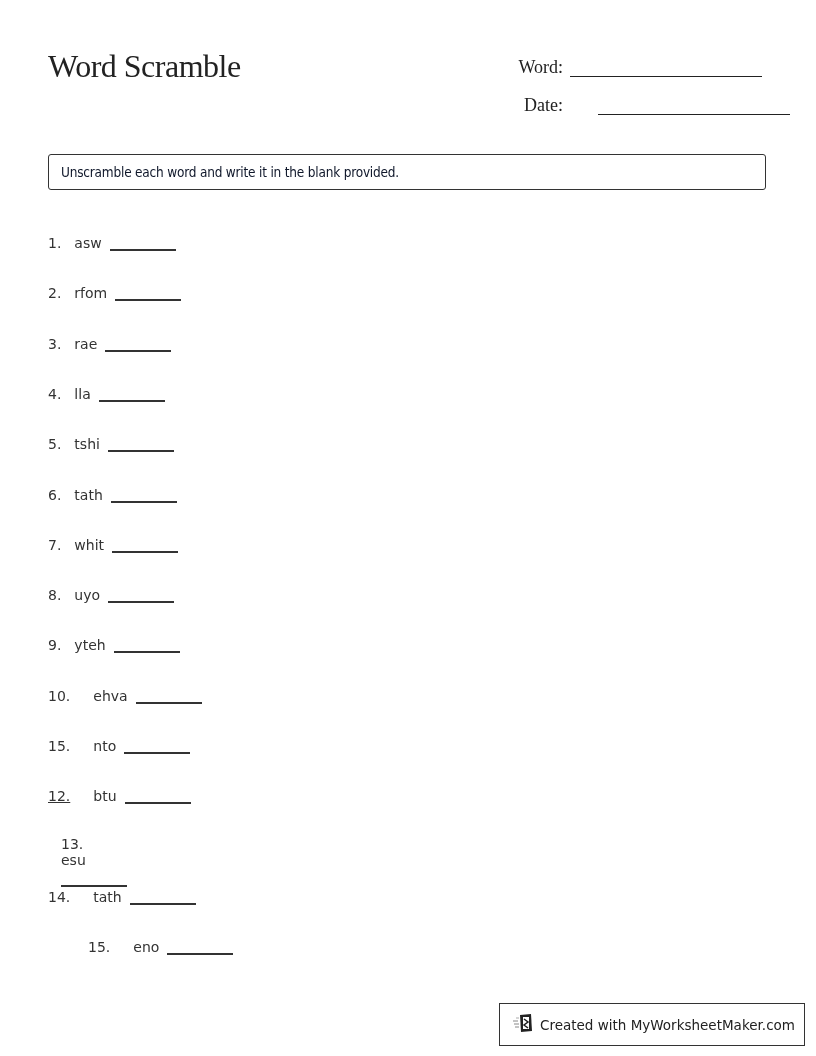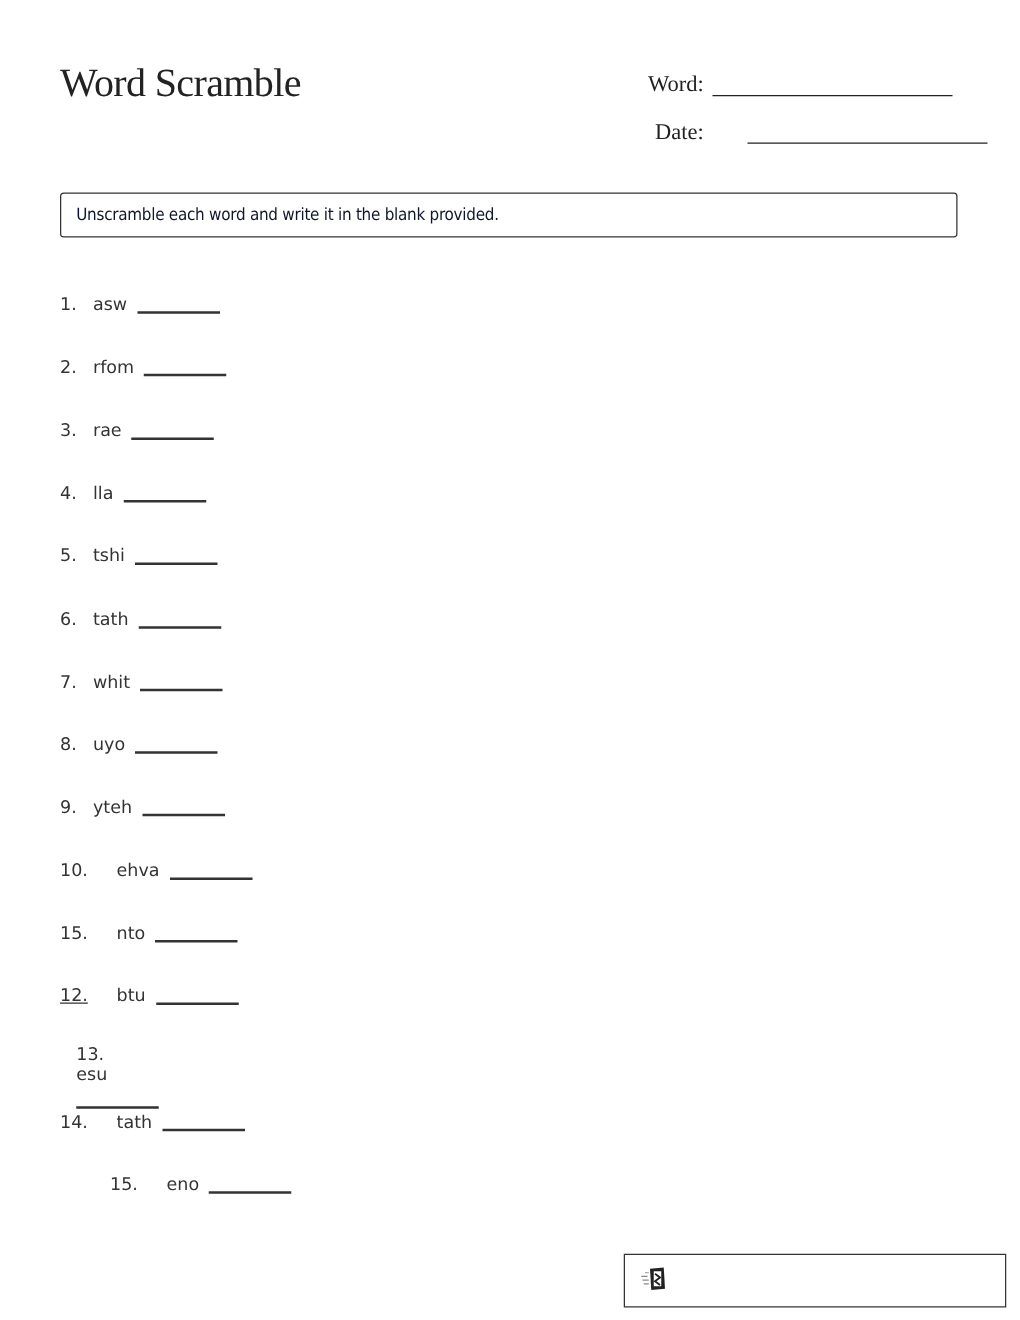--- a/index.html
+++ b/index.html
@@ -146,13 +146,14 @@
     <svg width="22" height="20" viewBox="0 0 22 20">
       <line x1="1" y1="8" x2="6" y2="8" stroke="#888" stroke-width="1"></line>
       <line x1="2" y1="11" x2="7" y2="11" stroke="#888" stroke-width="1"></line>
       <line x1="3" y1="14" x2="7" y2="14" stroke="#888" stroke-width="1"></line>
       <line x1="4" y1="5" x2="7" y2="5" stroke="#aaa" stroke-width="1"></line>
       <path d="M8 2 L19 1 L20 18 L9 19 Z" fill="#222"></path>
       <path d="M11 4 L17 4 L17 16 L11 16 Z" fill="#fff"></path>
       <path d="M12 6 L16 9 L12 12 L16 15" stroke="#222" stroke-width="1.5" fill="none"></path>
     </svg>
   </span>
+  <span>Created with MyWorksheetMaker.com</span>
 </div>
 
 </body></html>

